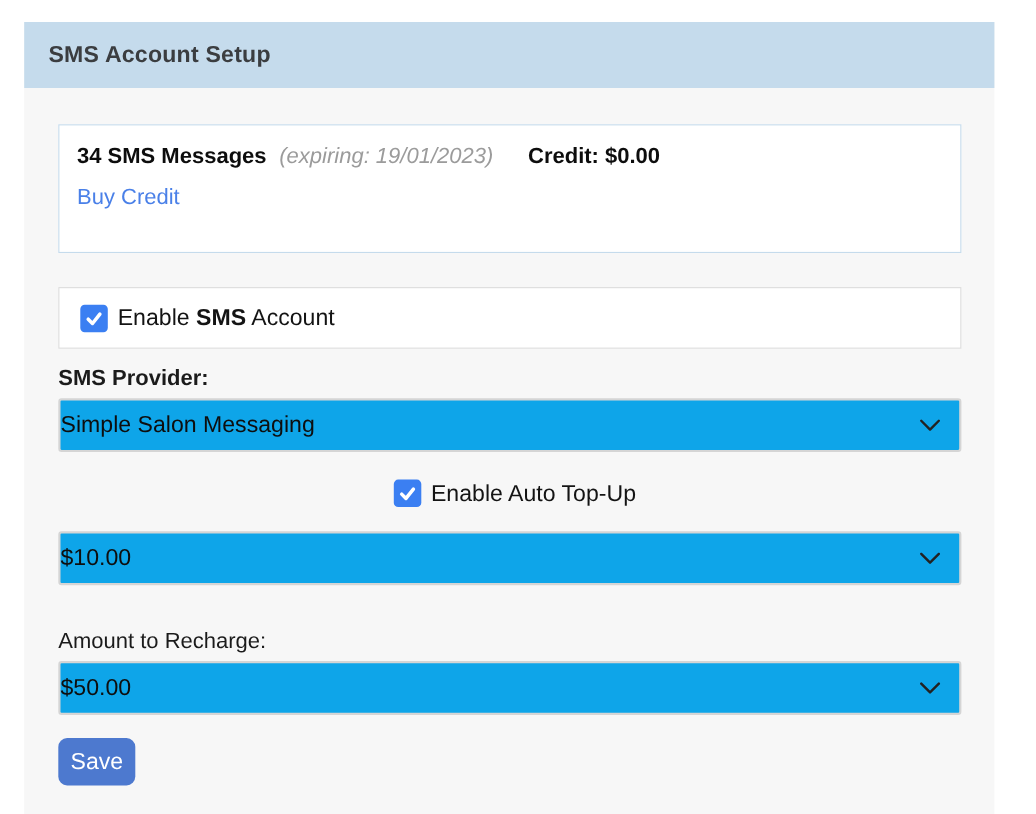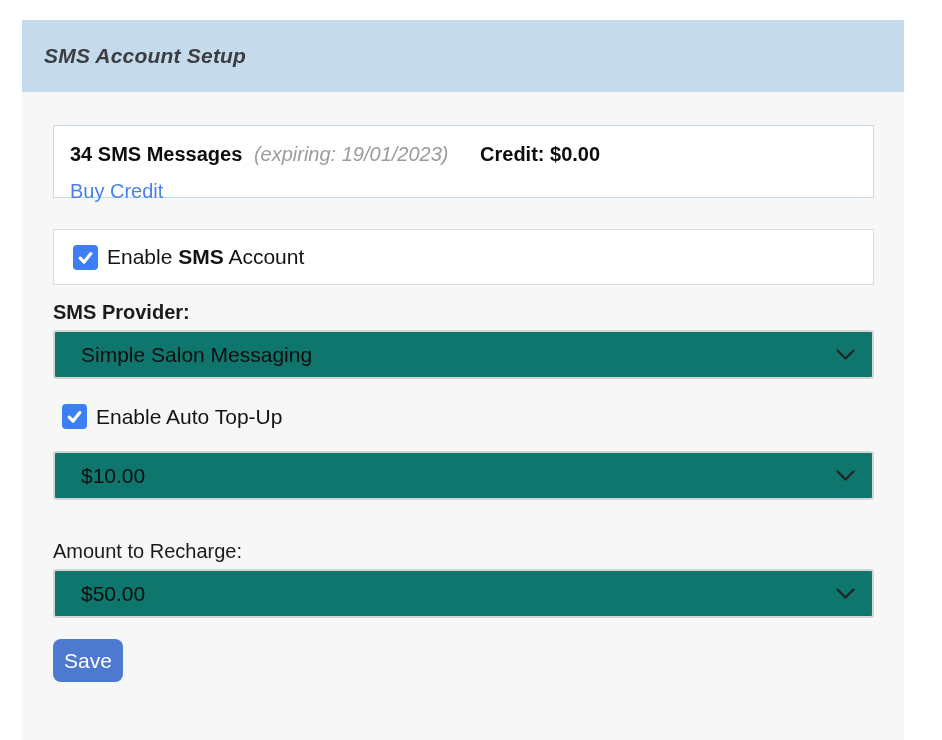--- a/index.html
+++ b/index.html
@@ -9,43 +9,42 @@
     font-family: "Liberation Sans", sans-serif;
     overflow: hidden;
   }
   .panel {
     position: absolute;
     left: 22px; top: 20px;
     width: 882px; height: 720px;
     background: var(--panel-bg, #f7f7f7);
   }
   .panel-header {
-    height: 72px;
+    height: 60px;
     background: var(--header-bg, #c5dbec);
     display: flex;
     align-items: center;
     padding-left: 22px;
-    font-style: italic;
   }
   .panel-title {
     font-size: 21px;
     font-weight: bold;
     color: #3b3d40;
     letter-spacing: 0.2px;
   }
   .panel-body {
     padding: 33px 30px 0 31px;
   }
 
   
   .credit-box {
     background: #ffffff;
     border: 1px solid var(--info-border, #c5dbec);
     padding: 17px 16px 12px 16px;
-    height: 73px;
+    height: 117px;
   }
   .credit-line1 { font-size: 20px; color: #111; white-space: nowrap; }
   .credit-messages { font-weight: bold; color: #0d0d0d; }
   .credit-expiry { font-style: italic; color: #9b9b9b; margin-left: 6px; }
   .credit-amount { font-weight: bold; color: #0d0d0d; margin-left: 26px; }
   .buy-credit {
     display: inline-block;
     margin-top: 14px;
     font-size: 20px;
     color: var(--link-blue, #4a80e8);
@@ -88,38 +87,39 @@
   
   .field-label {
     font-size: 20px;
     color: #1b1b1b;
     margin-top: 16px;
     margin-bottom: 6px;
   }
   .field-label.bold { font-weight: bold; }
   .select {
     height: 49px;
-    background: #0f766e;
+    background: #0ea5e9;
     border: 2px solid #d5d5d5;
     border-radius: 3px;
     display: flex;
     align-items: center;
     justify-content: space-between;
-    padding: 0 17px 0 26px;
+    padding: 0 17px 0 0;
     cursor: pointer;
   }
   .select-value { font-size: 21px; color: #0e0e0e; }
   .select .chevron { flex: 0 0 auto; }
 
   .topup-row {
     margin-top: 25px;
     margin-bottom: 22px;
     display: flex;
     align-items: center;
     padding-left: 9px;
+    justify-content: center;
   }
 
   .save-btn {
     margin-top: 21px;
     width: 70px; height: 43px;
     background: var(--save-bg, #4d79cf);
     border: none;
     border-radius: 8px;
     color: #ffffff;
     font-size: 21px;

